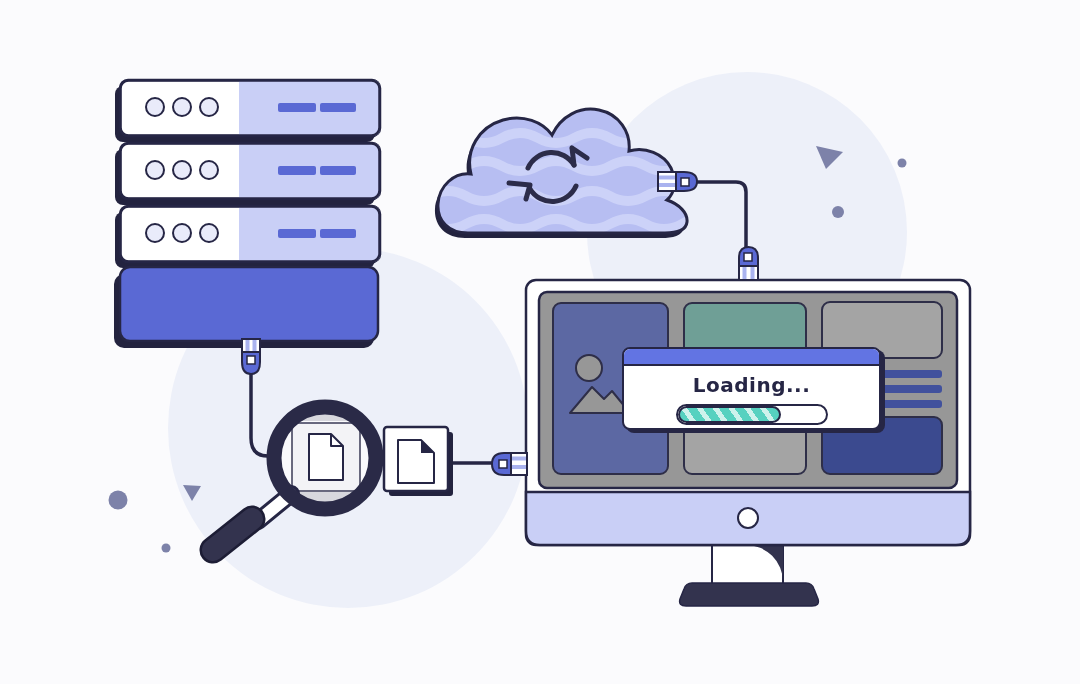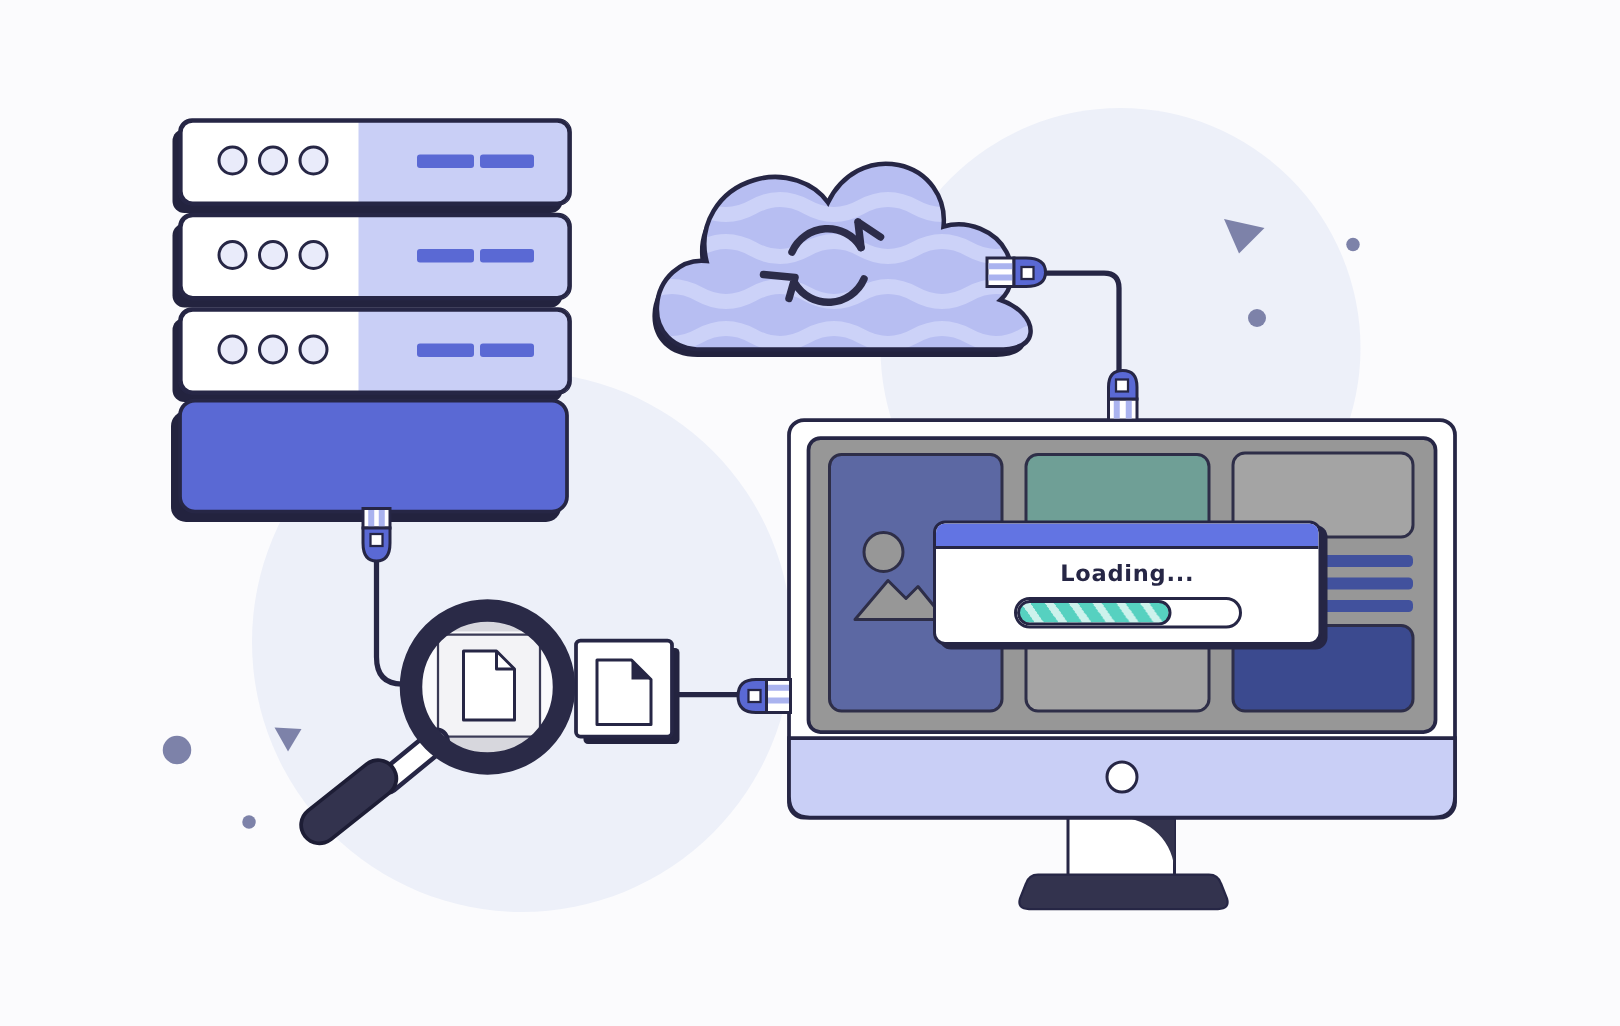--- a/index.html
+++ b/index.html
@@ -4,21 +4,21 @@
 <style>
   html,body{margin:0;padding:0;background:#fff;}
   .stage{position:relative;width:1080px;height:684px;background:var(--bg);overflow:hidden;
          font-family:"DejaVu Sans","Liberation Sans",sans-serif;}
   .stage svg{position:absolute;left:0;top:0;}
   
   .dialog{position:absolute;left:622px;top:347px;width:255px;height:79px;
           background:var(--white);border:2.5px solid var(--ink);border-radius:8px;
           box-shadow:4px 3px 0 var(--ink);z-index:5;overflow:hidden;}
   .dialog-header{height:15px;background:var(--header-blue);border-bottom:2.5px solid var(--ink);}
-  .loading-text{margin-top:7px;text-align:center;font-size:15px;font-weight:bold;
+  .loading-text{margin-top:7px;text-align:center;font-size:20px;font-weight:bold;
                 color:var(--ink);letter-spacing:.5px;}
   .progress-track{width:152px;height:21px;margin:7px auto 0 auto;border:2.5px solid var(--ink);
                   border-radius:12px;background:var(--white);box-sizing:border-box;overflow:hidden;}
   .progress-fill{height:100%;border:2px solid var(--ink);border-radius:10px;box-sizing:border-box;
                  background:repeating-linear-gradient(55deg,var(--progress-teal) 0 8px,var(--progress-stripe) 8px 13px);}
 </style>
 </head>
 <body>
 
 <div class="stage">

